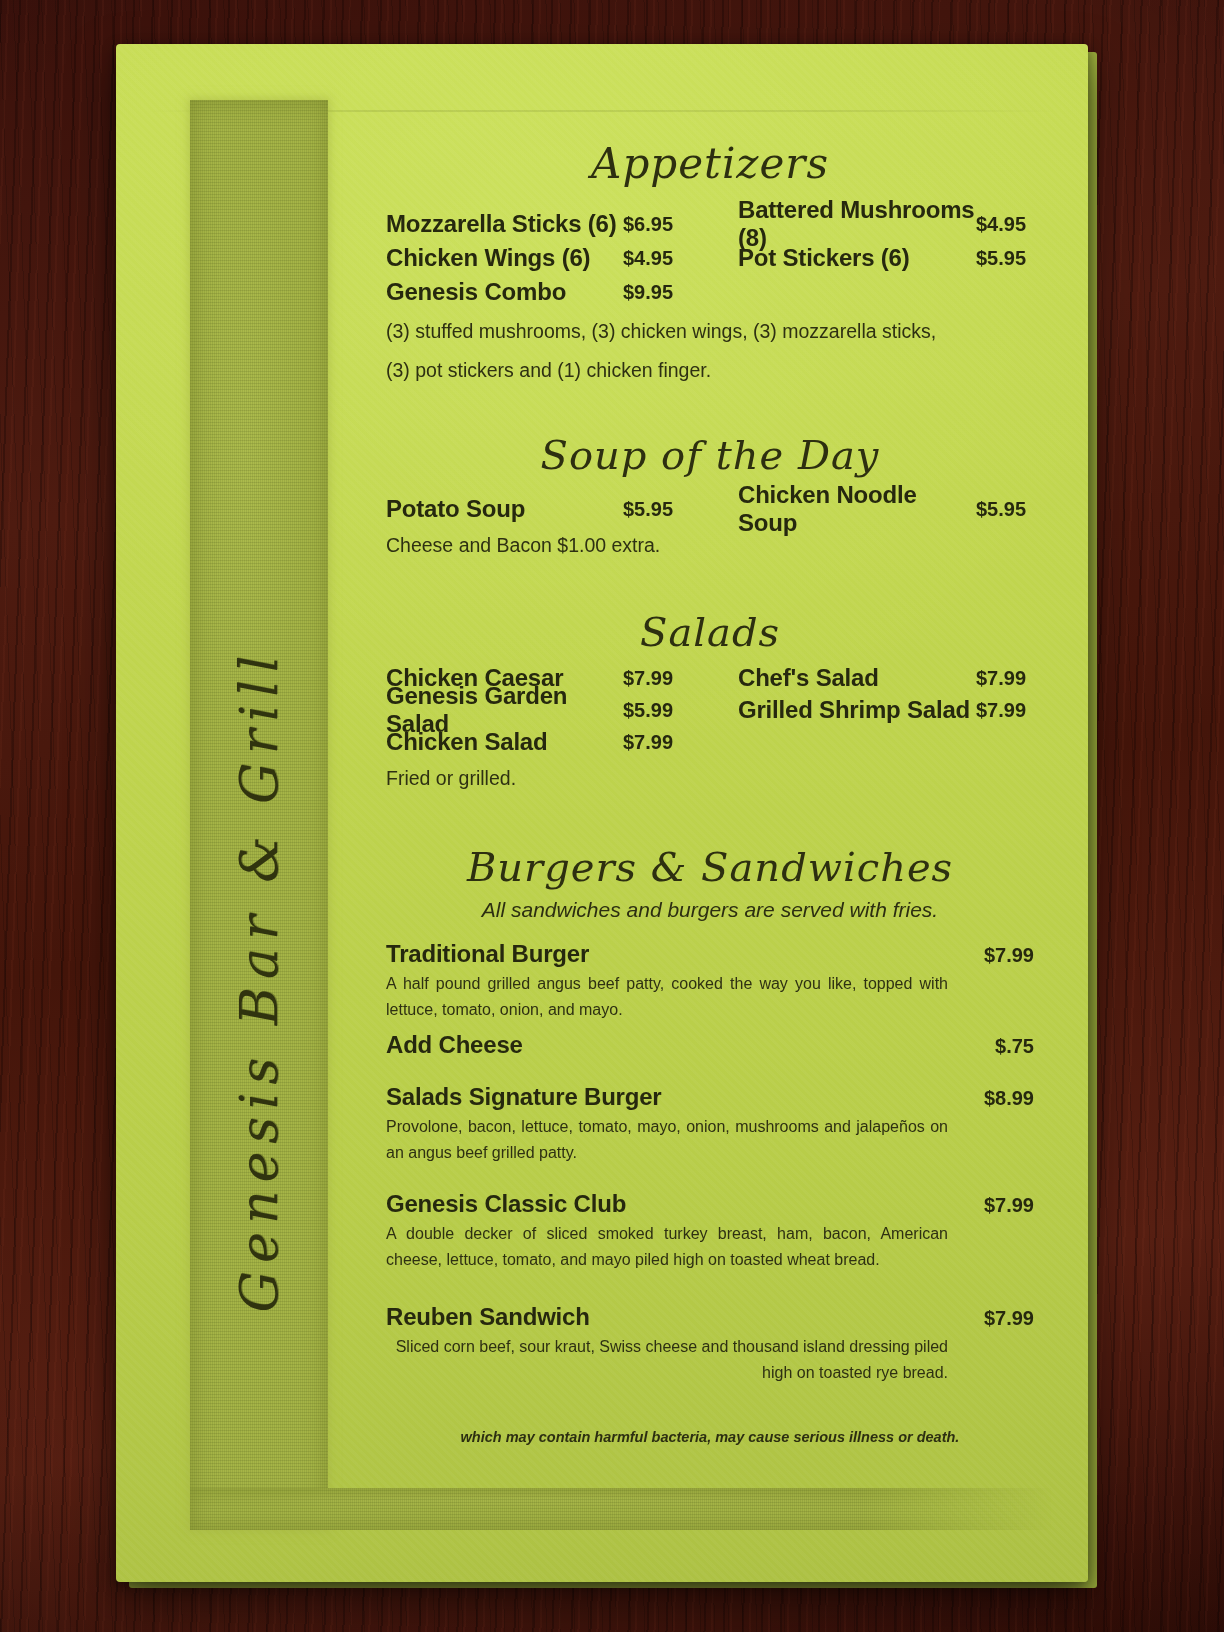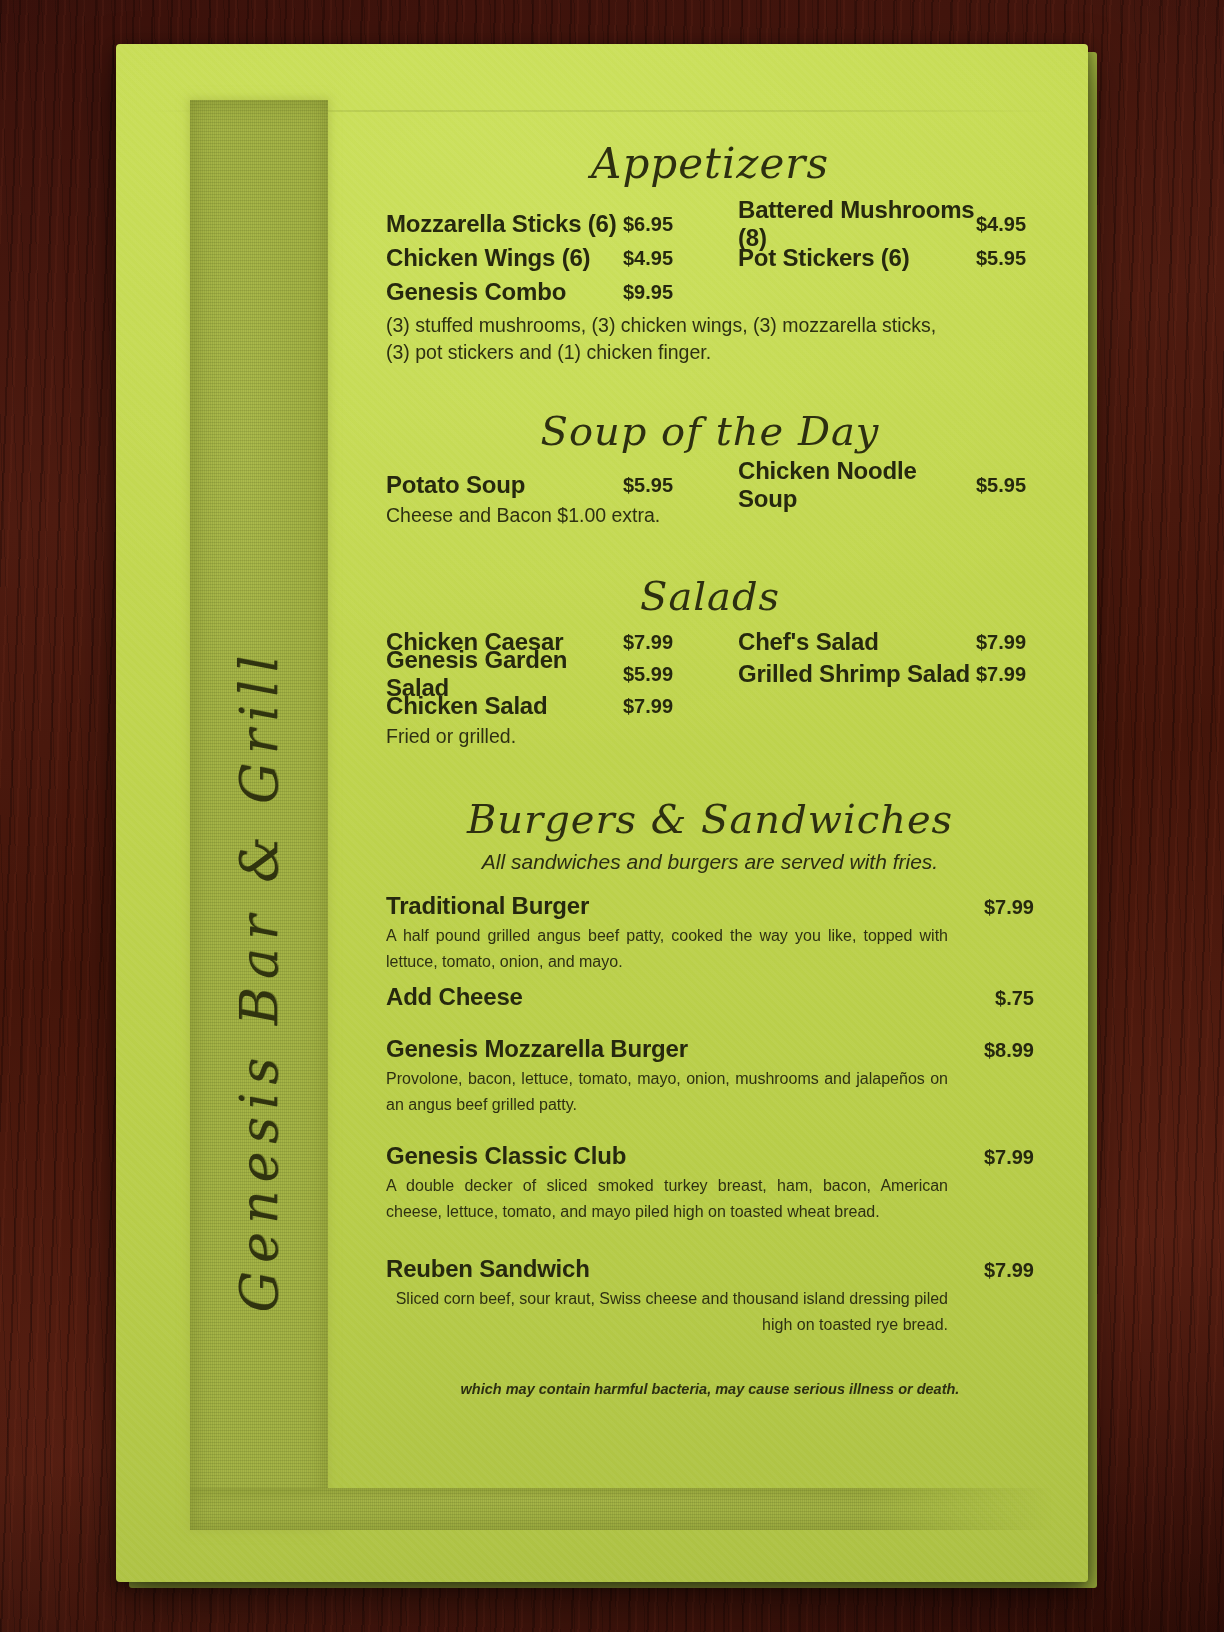--- a/index.html
+++ b/index.html
@@ -82,21 +82,21 @@
     display:grid; grid-template-columns:237px 115px 238px 1fr;
     grid-auto-rows:32px; row-gap:2px; align-items:center;
   }
   .menu-grid.apps   { margin-top:20px; }
   .menu-grid.soups  { margin-top:16px; grid-auto-rows:30px; }
   .menu-grid.salads { margin-top:8px;  grid-auto-rows:30px; }
 
   .item-name  { font-weight:bold; font-size:24px; letter-spacing:-0.2px; color:#26280e; }
   .item-price { font-weight:bold; font-size:20px; color:#26280e; }
 
-  .note { font-size:19.5px; line-height:27px; margin:4px 0 0 0; max-width:560px; color:#2e3012; }
+  .note { font-size:19.5px; line-height:39px; margin:4px 0 0 0; max-width:560px; color:#2e3012; }
   .note.tight { margin-top:2px; }
 
   .subtitle {
     font-style:italic; font-size:21px; text-align:center;
     margin:8px 0 0 0; color:#2c2e11;
   }
 
   .burger-item { margin-top:24px; }
   .burger-item.first  { margin-top:18px; }
   .burger-item.cheese { margin-top:8px;  }
@@ -190,21 +190,21 @@
 
       <div class="burger-item cheese">
         <div class="burger-head">
           <span class="item-name">Add Cheese</span>
           <span class="item-price">$.75</span>
         </div>
       </div>
 
       <div class="burger-item">
         <div class="burger-head">
-          <span class="item-name">Genesis Mozzarella Burger</span>
+          <span class="item-name">Salads Signature Burger</span>
           <span class="item-price">$8.99</span>
         </div>
         <p class="item-desc">Provolone, bacon, lettuce, tomato, mayo, onion, mushrooms and jalapeños on an angus beef grilled patty.</p>
       </div>
 
       <div class="burger-item">
         <div class="burger-head">
           <span class="item-name">Genesis Classic Club</span>
           <span class="item-price">$7.99</span>
         </div>

